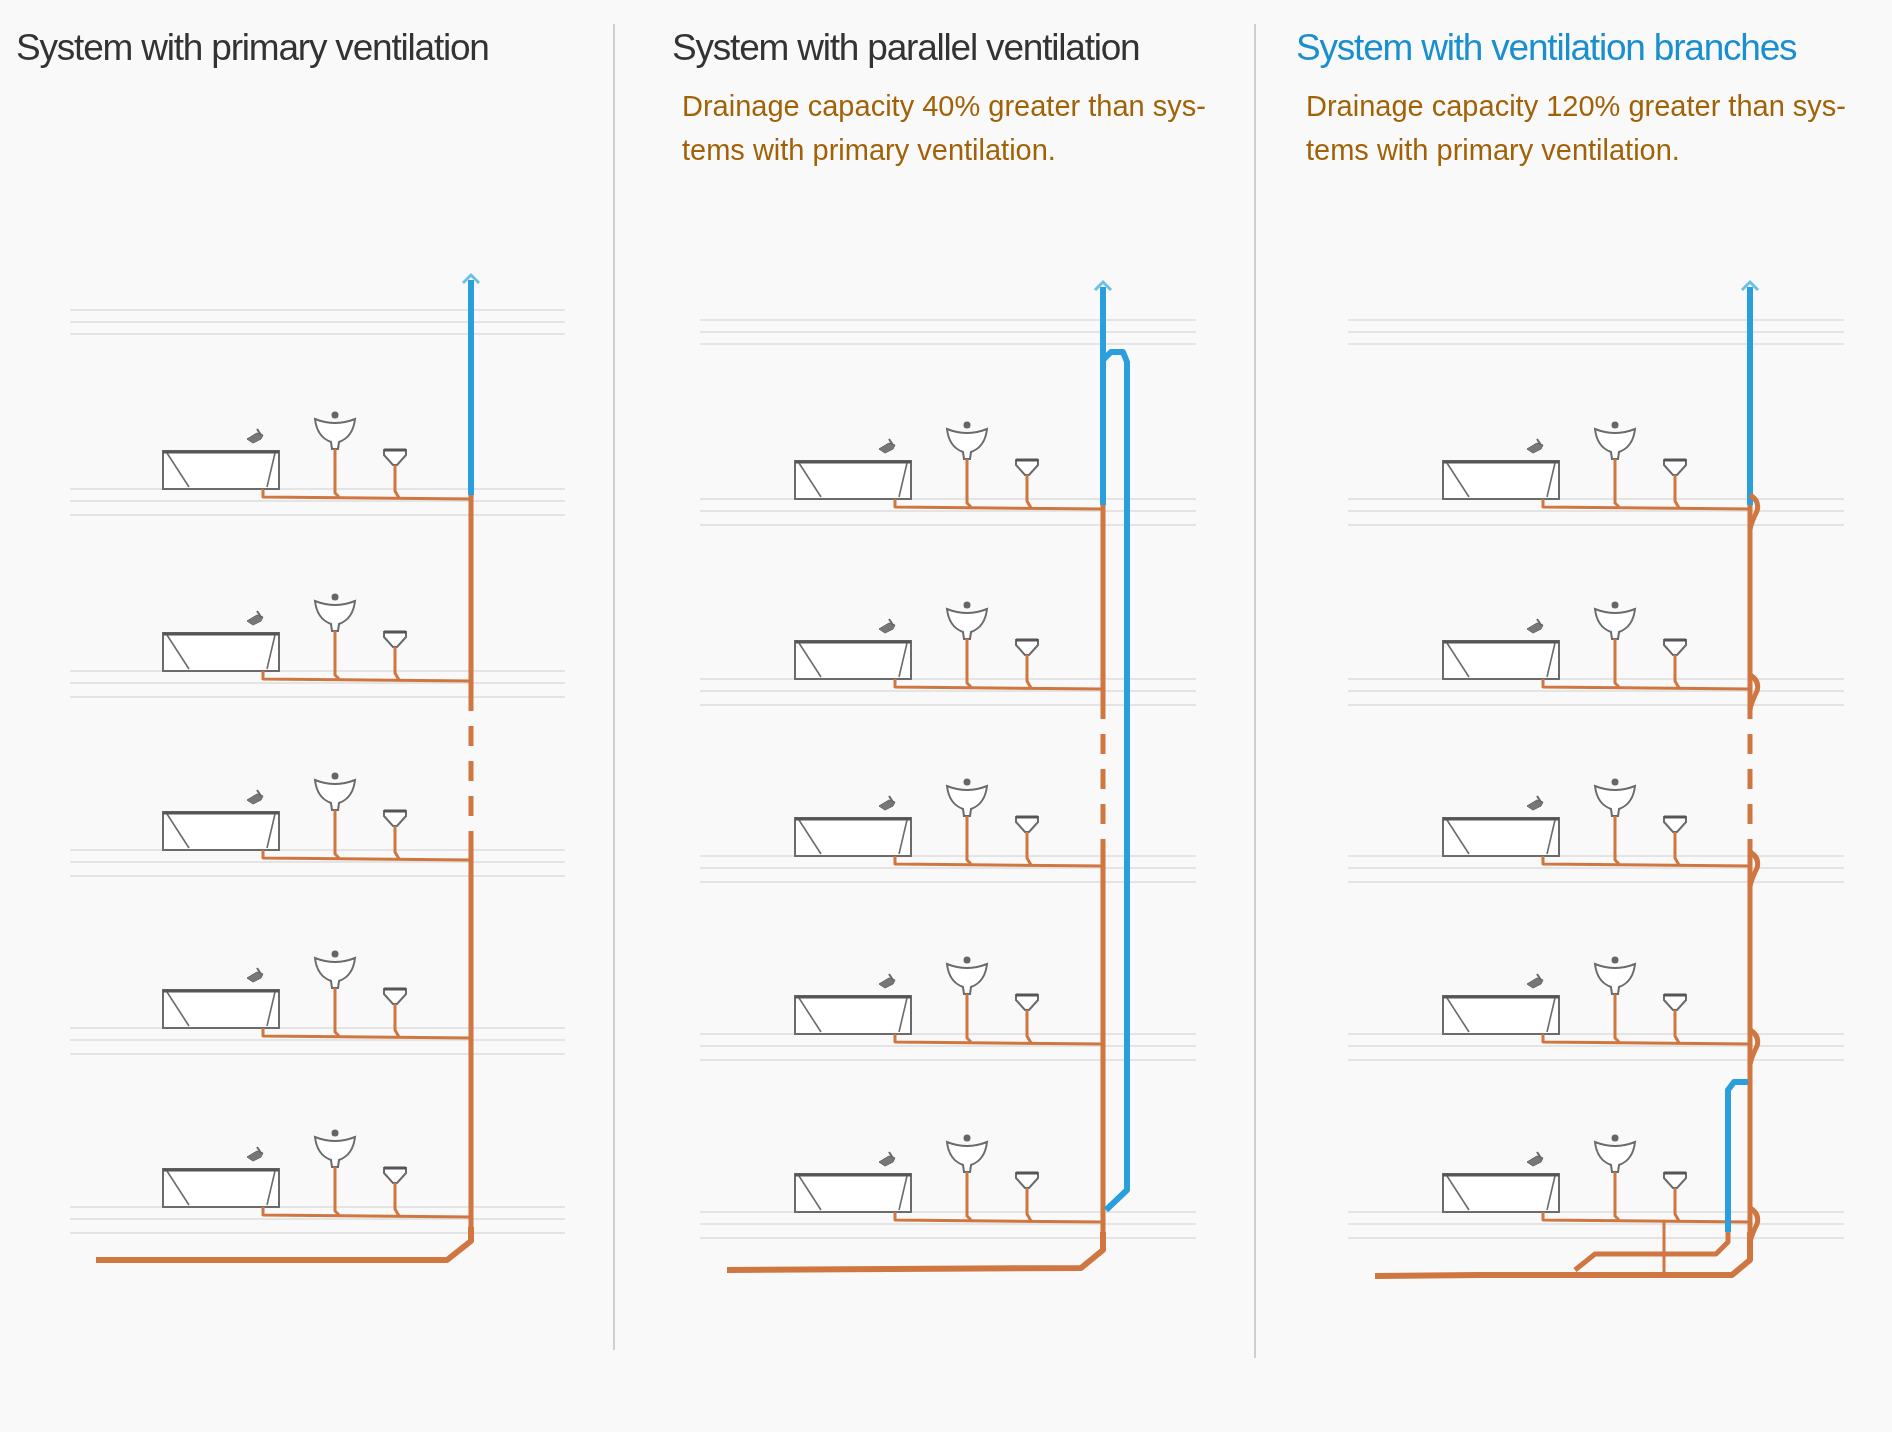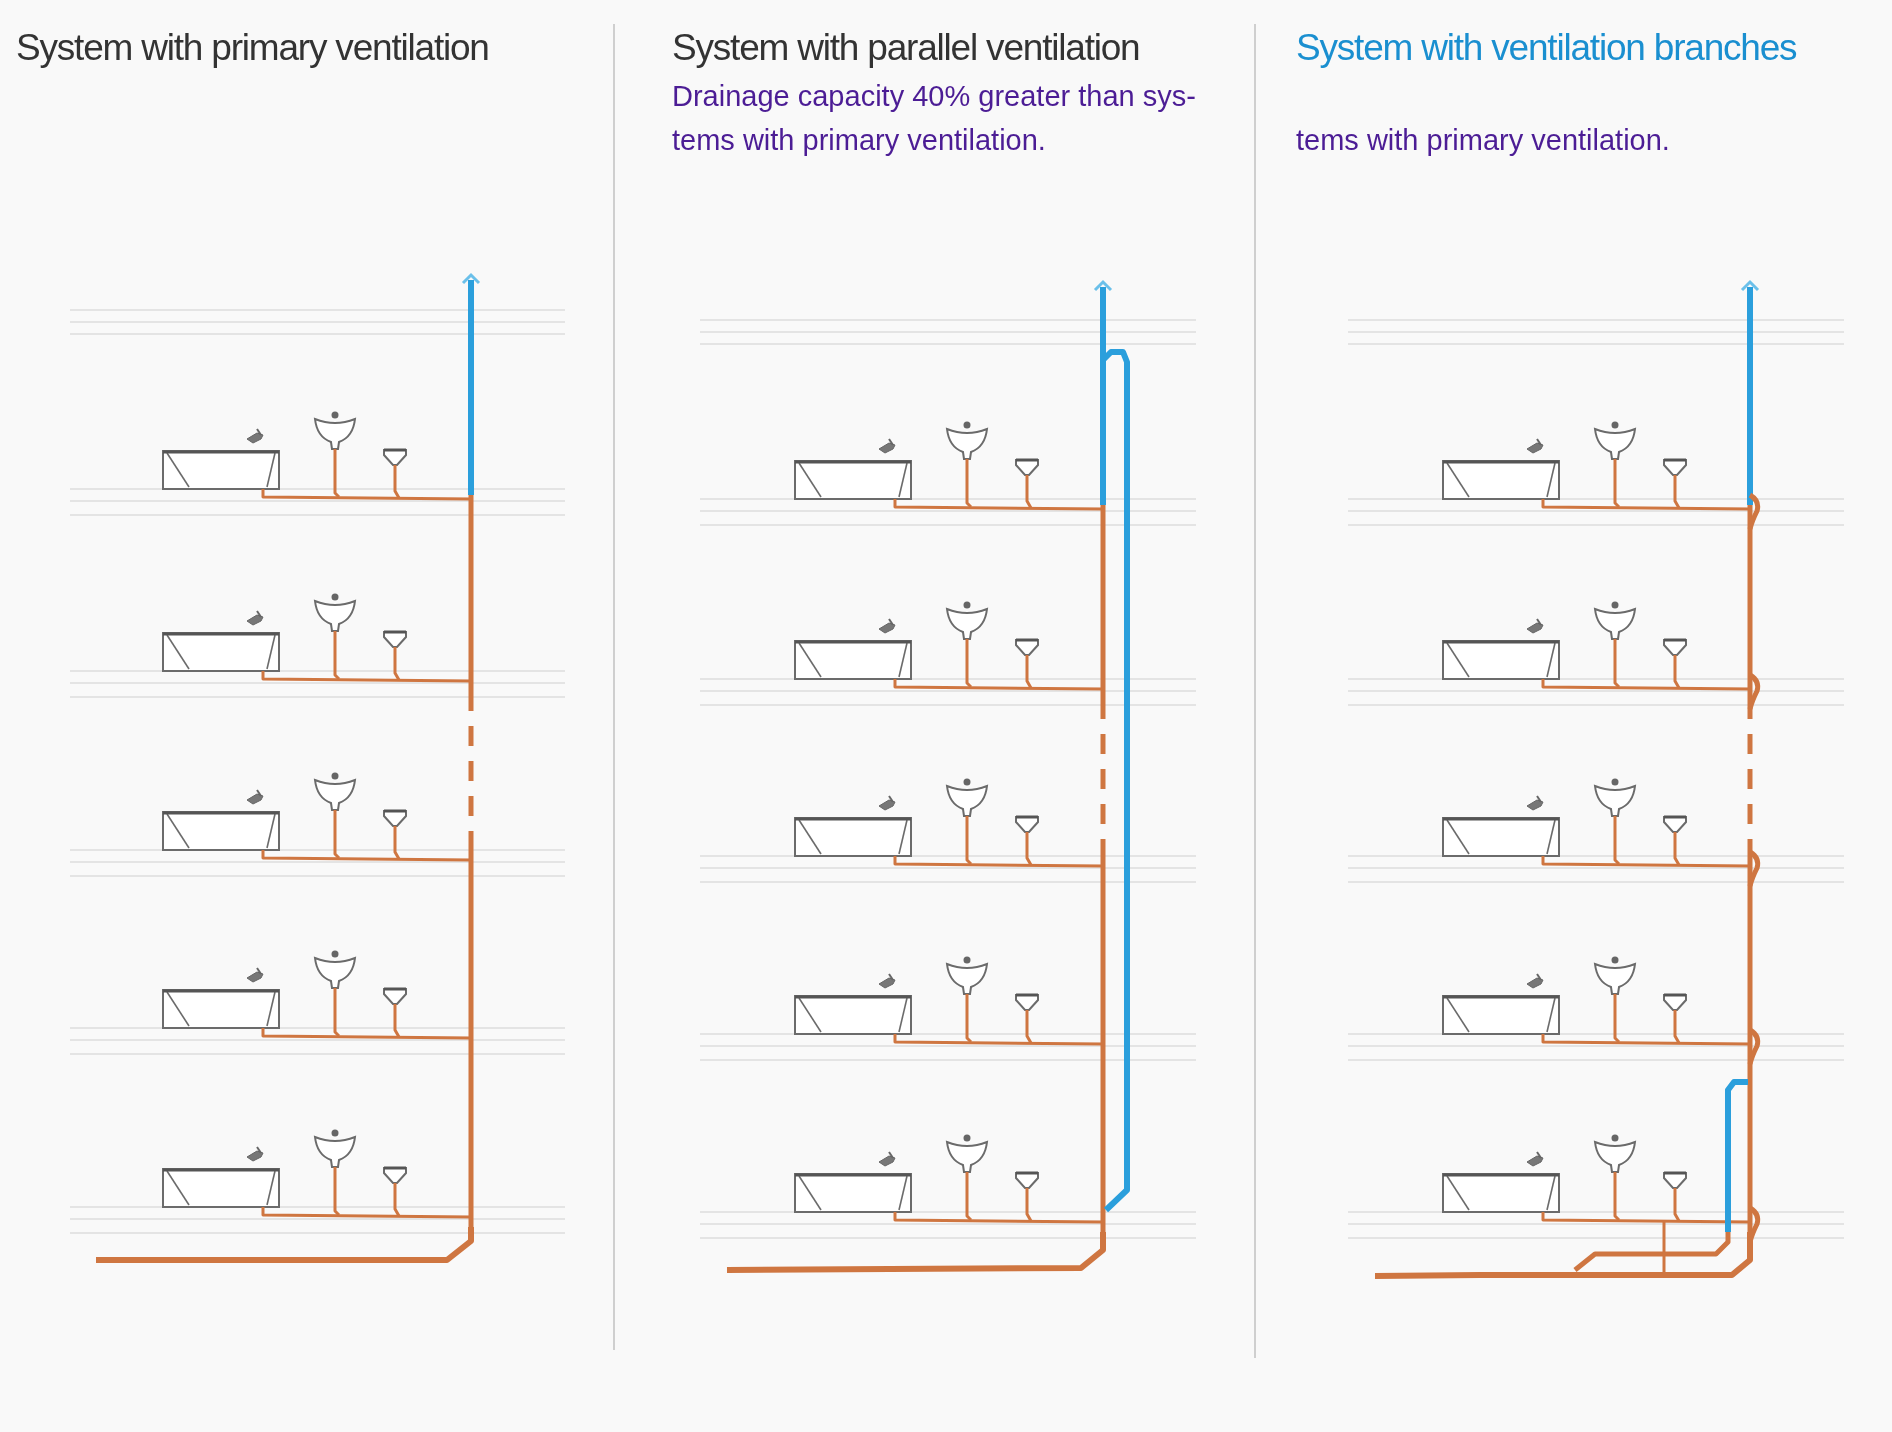--- a/index.html
+++ b/index.html
@@ -9,21 +9,21 @@
     font-family: "Liberation Sans", "DejaVu Sans", sans-serif;
     position: relative;
   }
   .panel-text { position: absolute; top: 22px; }
   .panel-title {
     font-size: 37px; letter-spacing: -1.2px; color: #333;
     font-weight: normal; margin: 0; line-height: 52px; white-space: nowrap;
   }
   .panel-title.accent { color: #1a8fd0; }
   .panel-desc {
-    font-size: 29px; color: #4c1d95; line-height: 44px; margin: 0;
+    font-size: 29px; color: #a16207; line-height: 44px; margin: 10px;
     width: 580px;
   }
   .divider { position: absolute; width: 2px; background: #cfcfcf; }
   svg#diagram { position: absolute; left: 0; top: 0; }
 </style>
 </head>
 <body>
 
 <div class="panel-text" style="left:16px;text-align:right;">
   <h2 class="panel-title">System with primary ventilation</h2>
@@ -37,21 +37,21 @@
     <span>Drainage capacity 40% greater than sys-</span><br>
     <span>tems with primary ventilation.</span>
   </p>
 </div>
 
 <div class="divider" style="left:1254px; top:24px; height:1334px;"></div>
 
 <div class="panel-text" style="left:1296px;">
   <h2 class="panel-title accent">System with ventilation branches</h2>
   <p class="panel-desc">
-    <br>
+    <span>Drainage capacity 120% greater than sys-</span><br>
     <span>tems with primary ventilation.</span>
   </p>
 </div>
 
 <svg id="diagram" width="1892" height="1432" viewBox="0 0 1892 1432">
     <g>
       <g>
         <line x1="70" y1="310" x2="565" y2="310" stroke="#e4e4e4" stroke-width="2"></line>
         <line x1="70" y1="322" x2="565" y2="322" stroke="#e4e4e4" stroke-width="2"></line>
         <line x1="70" y1="334" x2="565" y2="334" stroke="#e4e4e4" stroke-width="2"></line>

